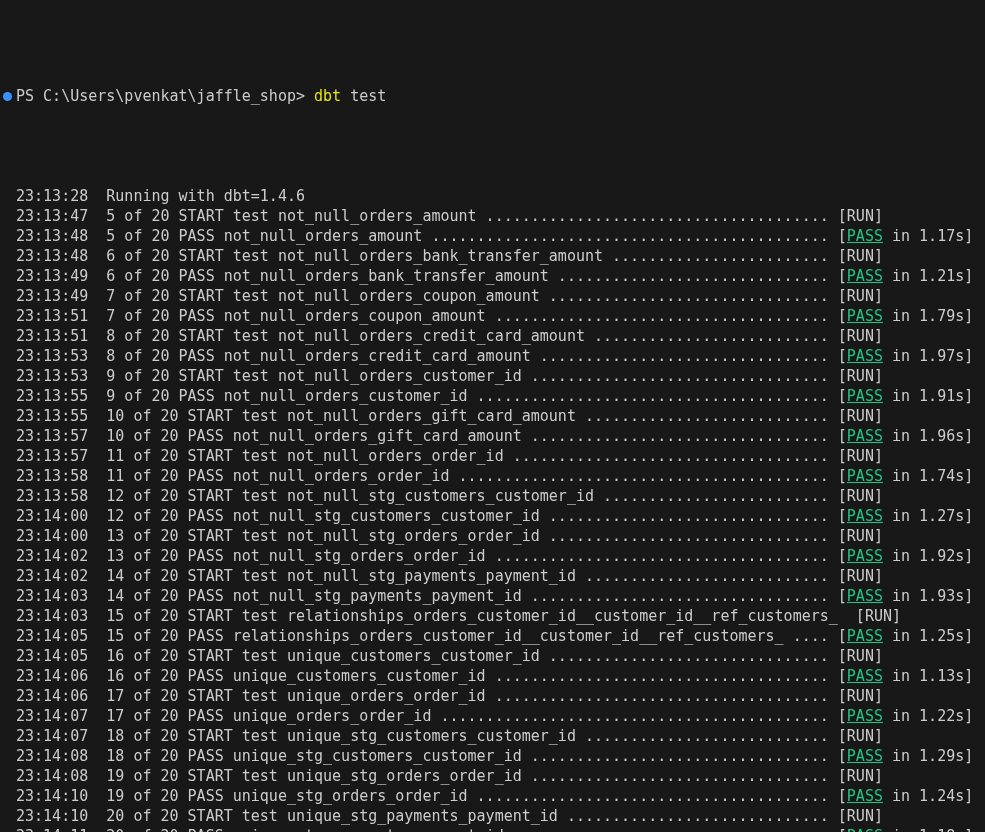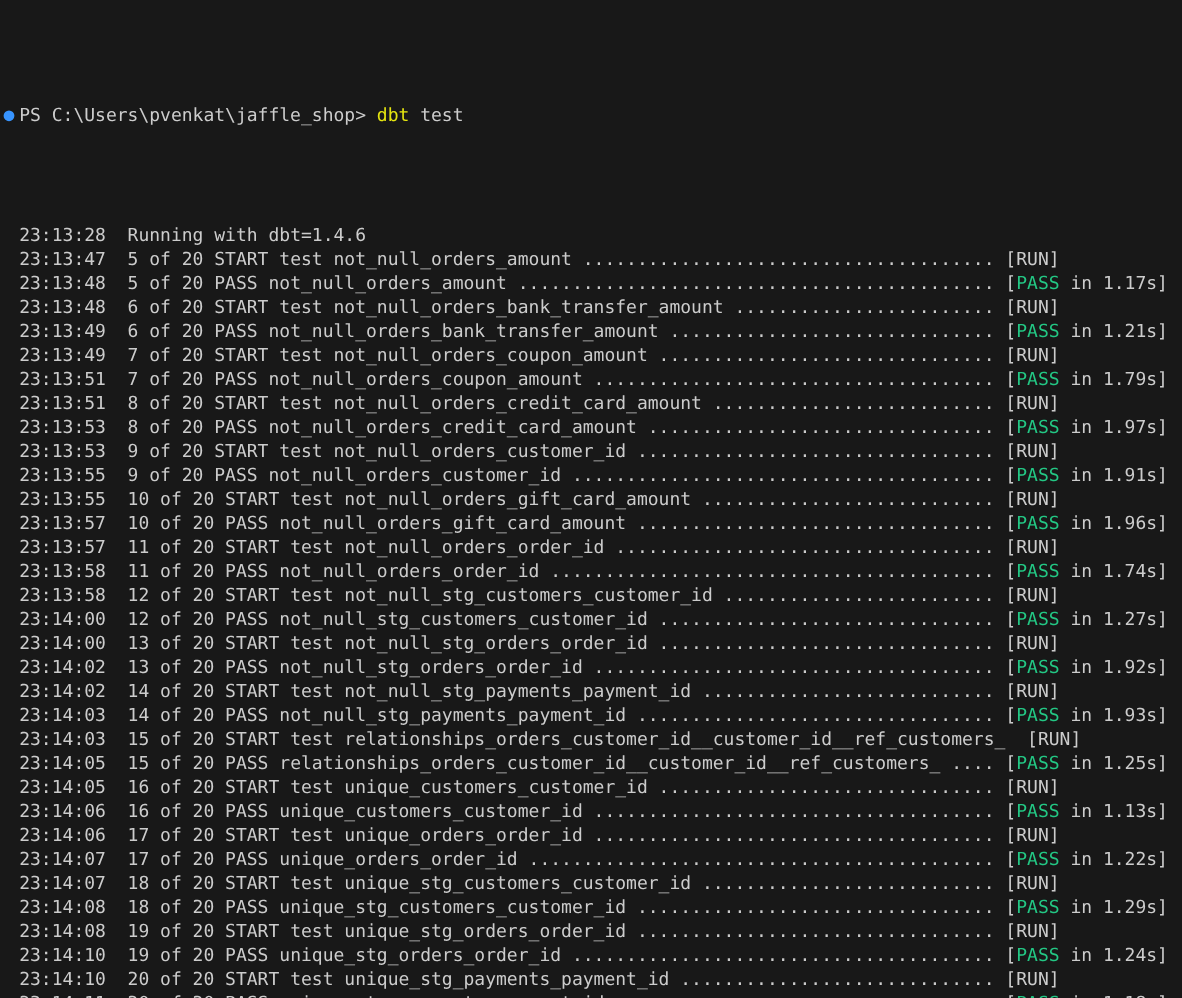--- a/index.html
+++ b/index.html
@@ -21,21 +21,21 @@
     width:985px;height:832px;
     padding:6px 0 0 16px;
     font-family:"DejaVu Sans Mono","Liberation Mono",monospace;
     font-size:15px;
     line-height:20px;
     color:var(--fg);
     white-space:pre;
   }
   .line{height:20px;position:relative;}
   .cmd{color:var(--yellow);}
-  .ok{color:var(--green);}
+  .ok{color:var(--green);text-decoration:underline;}
   .bullet{
     position:absolute;
     left:-13px;top:6px;
     width:9px;height:9px;
     border-radius:50%;
     background:var(--blue);
   }
 </style>
 </head>
 <body>

